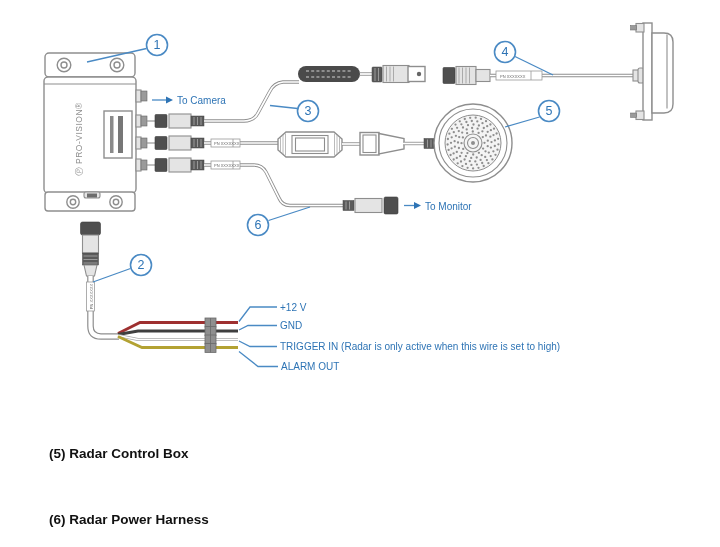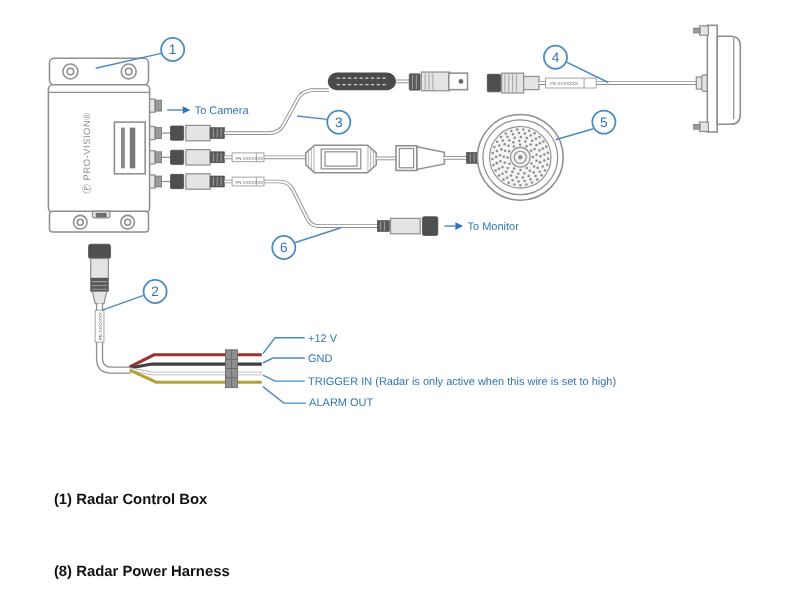--- a/index.html
+++ b/index.html
@@ -370,20 +370,20 @@
     <text x="549" y="115.3" class="cnum">5</text>
   </g>
   <g>
     <path d="M268.5 220.5 L310 207" class="leader"></path>
     <circle cx="258" cy="225" r="10.5" class="callout"></circle>
     <text x="258" y="229.3" class="cnum">6</text>
   </g>
 </svg>
 
   <div id="legend">
-    <div>(1) Radar Control Box</div>
-    <div>(8) Radar Power Harness</div>
+    <div>(5) Radar Control Box</div>
+    <div>(6) Radar Power Harness</div>
     
     
     
     
   </div>
 </div>
 
 </body></html>

